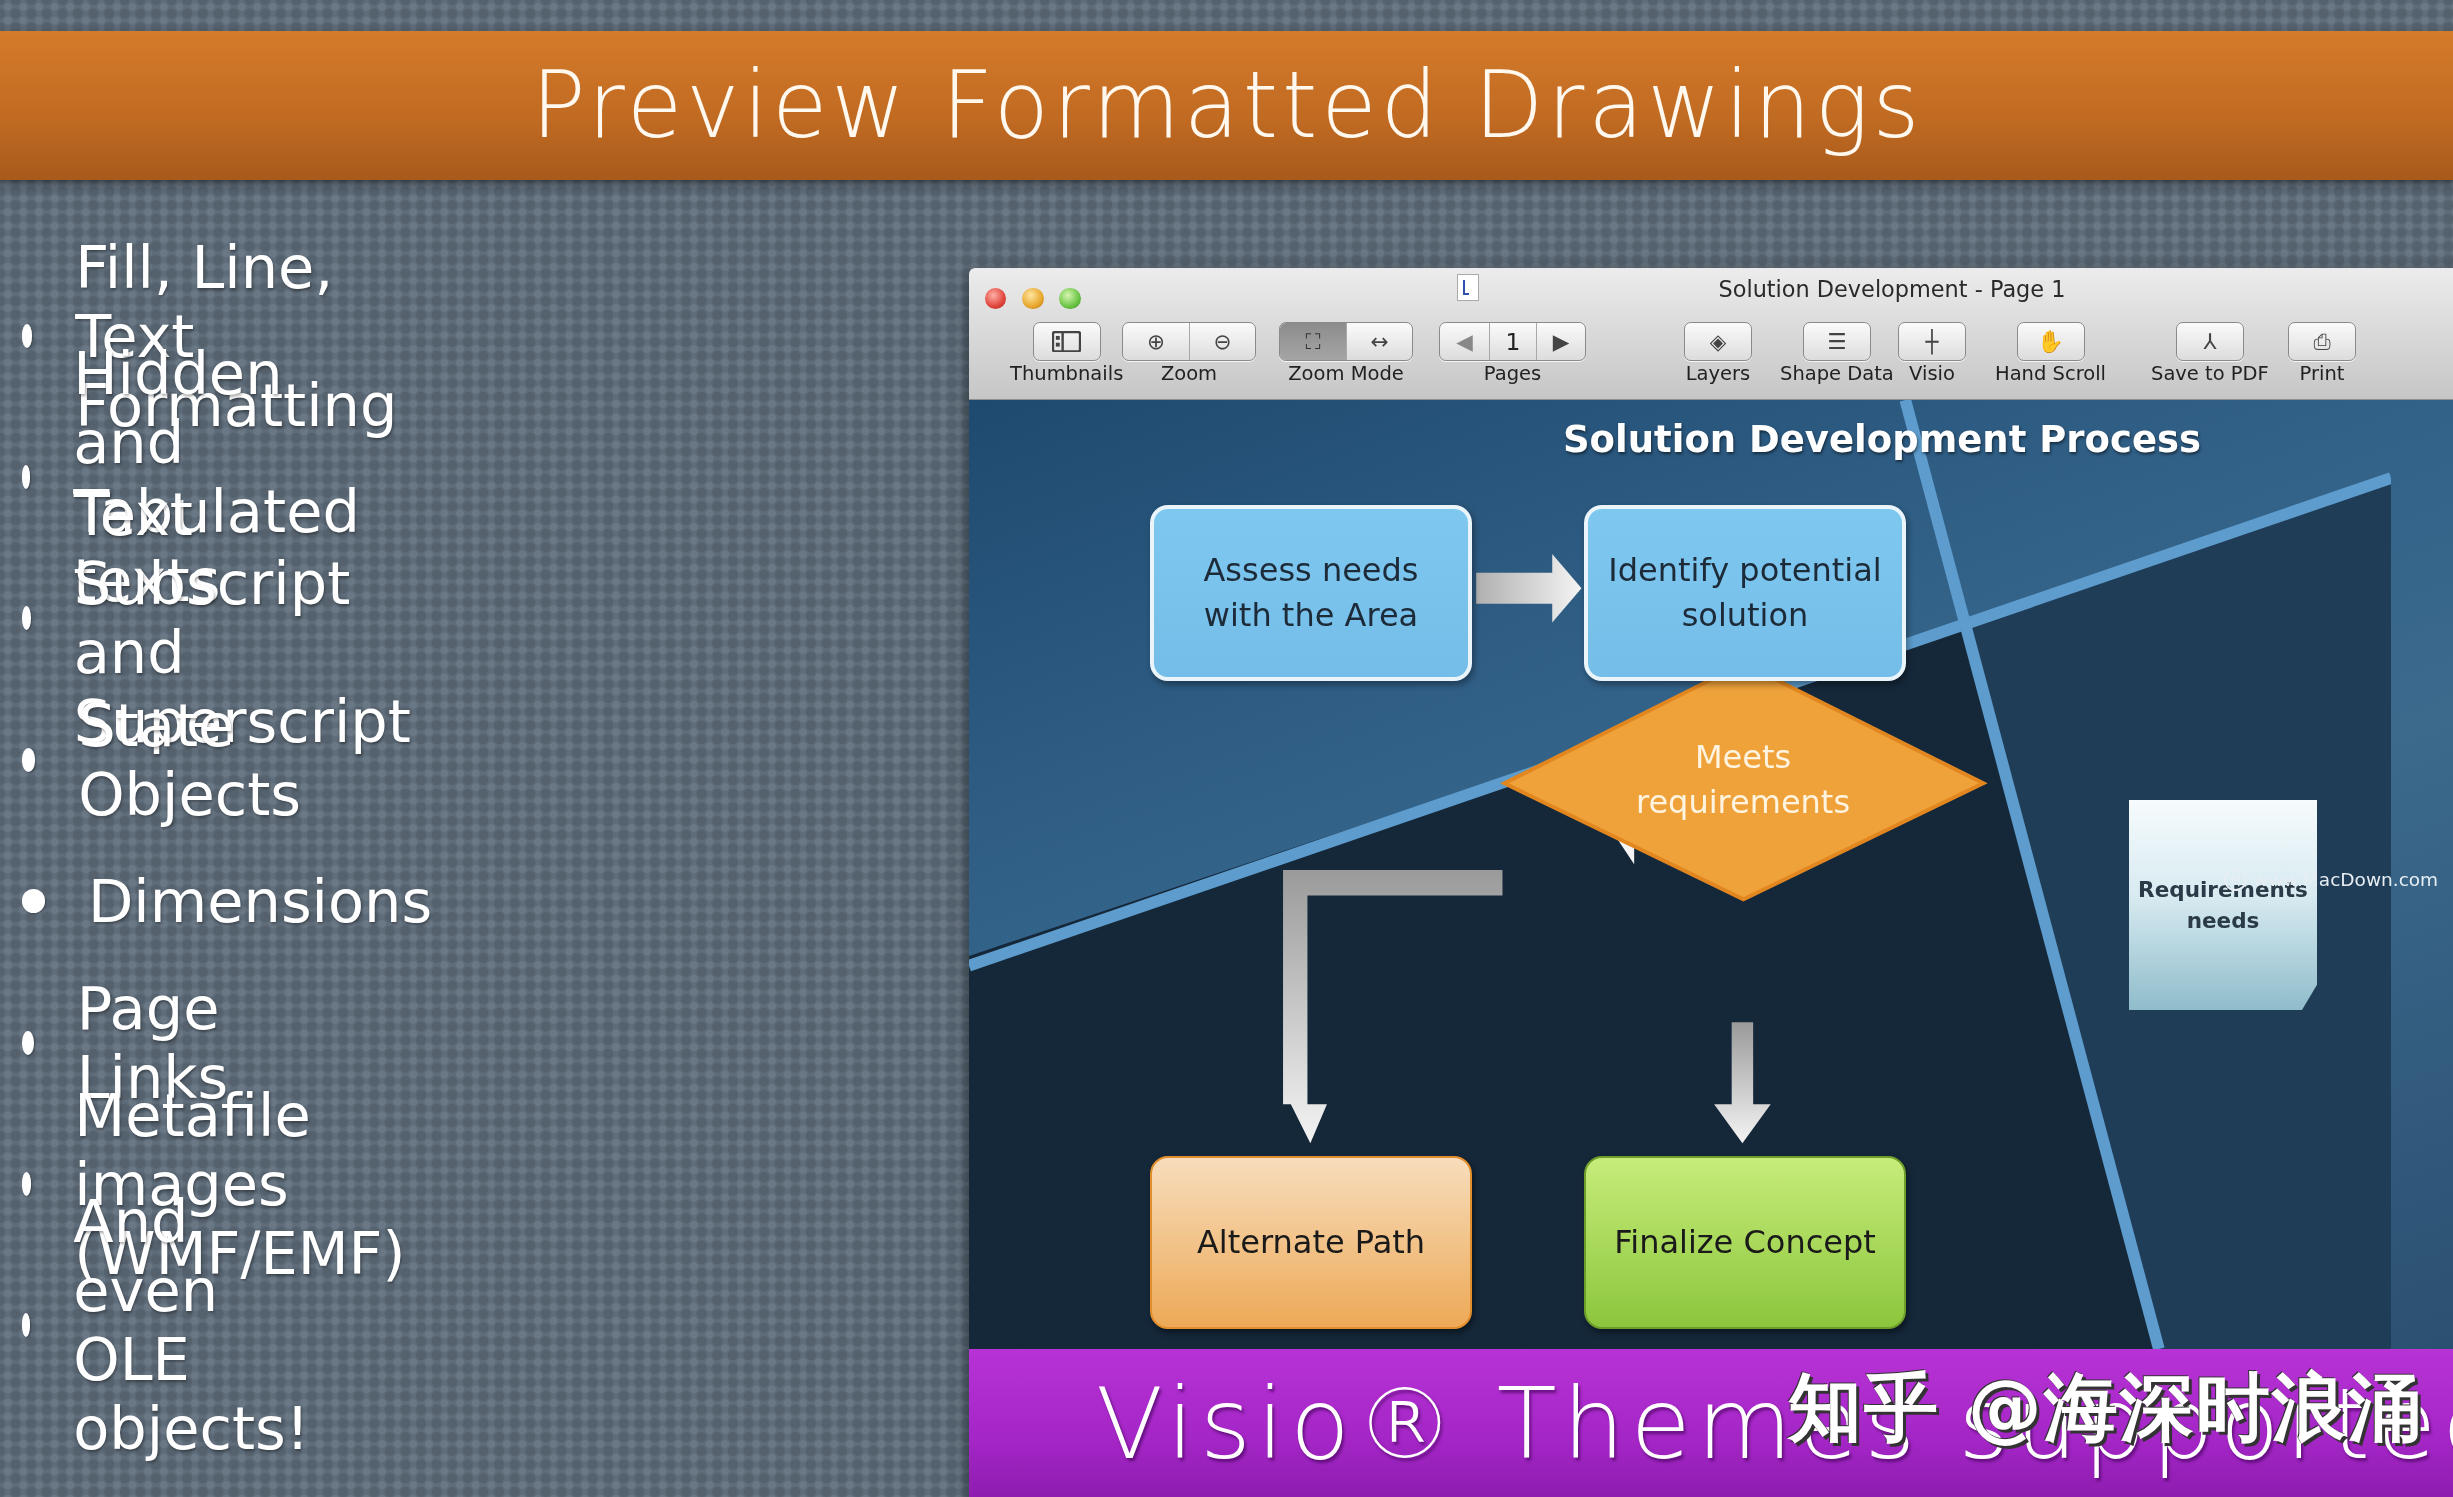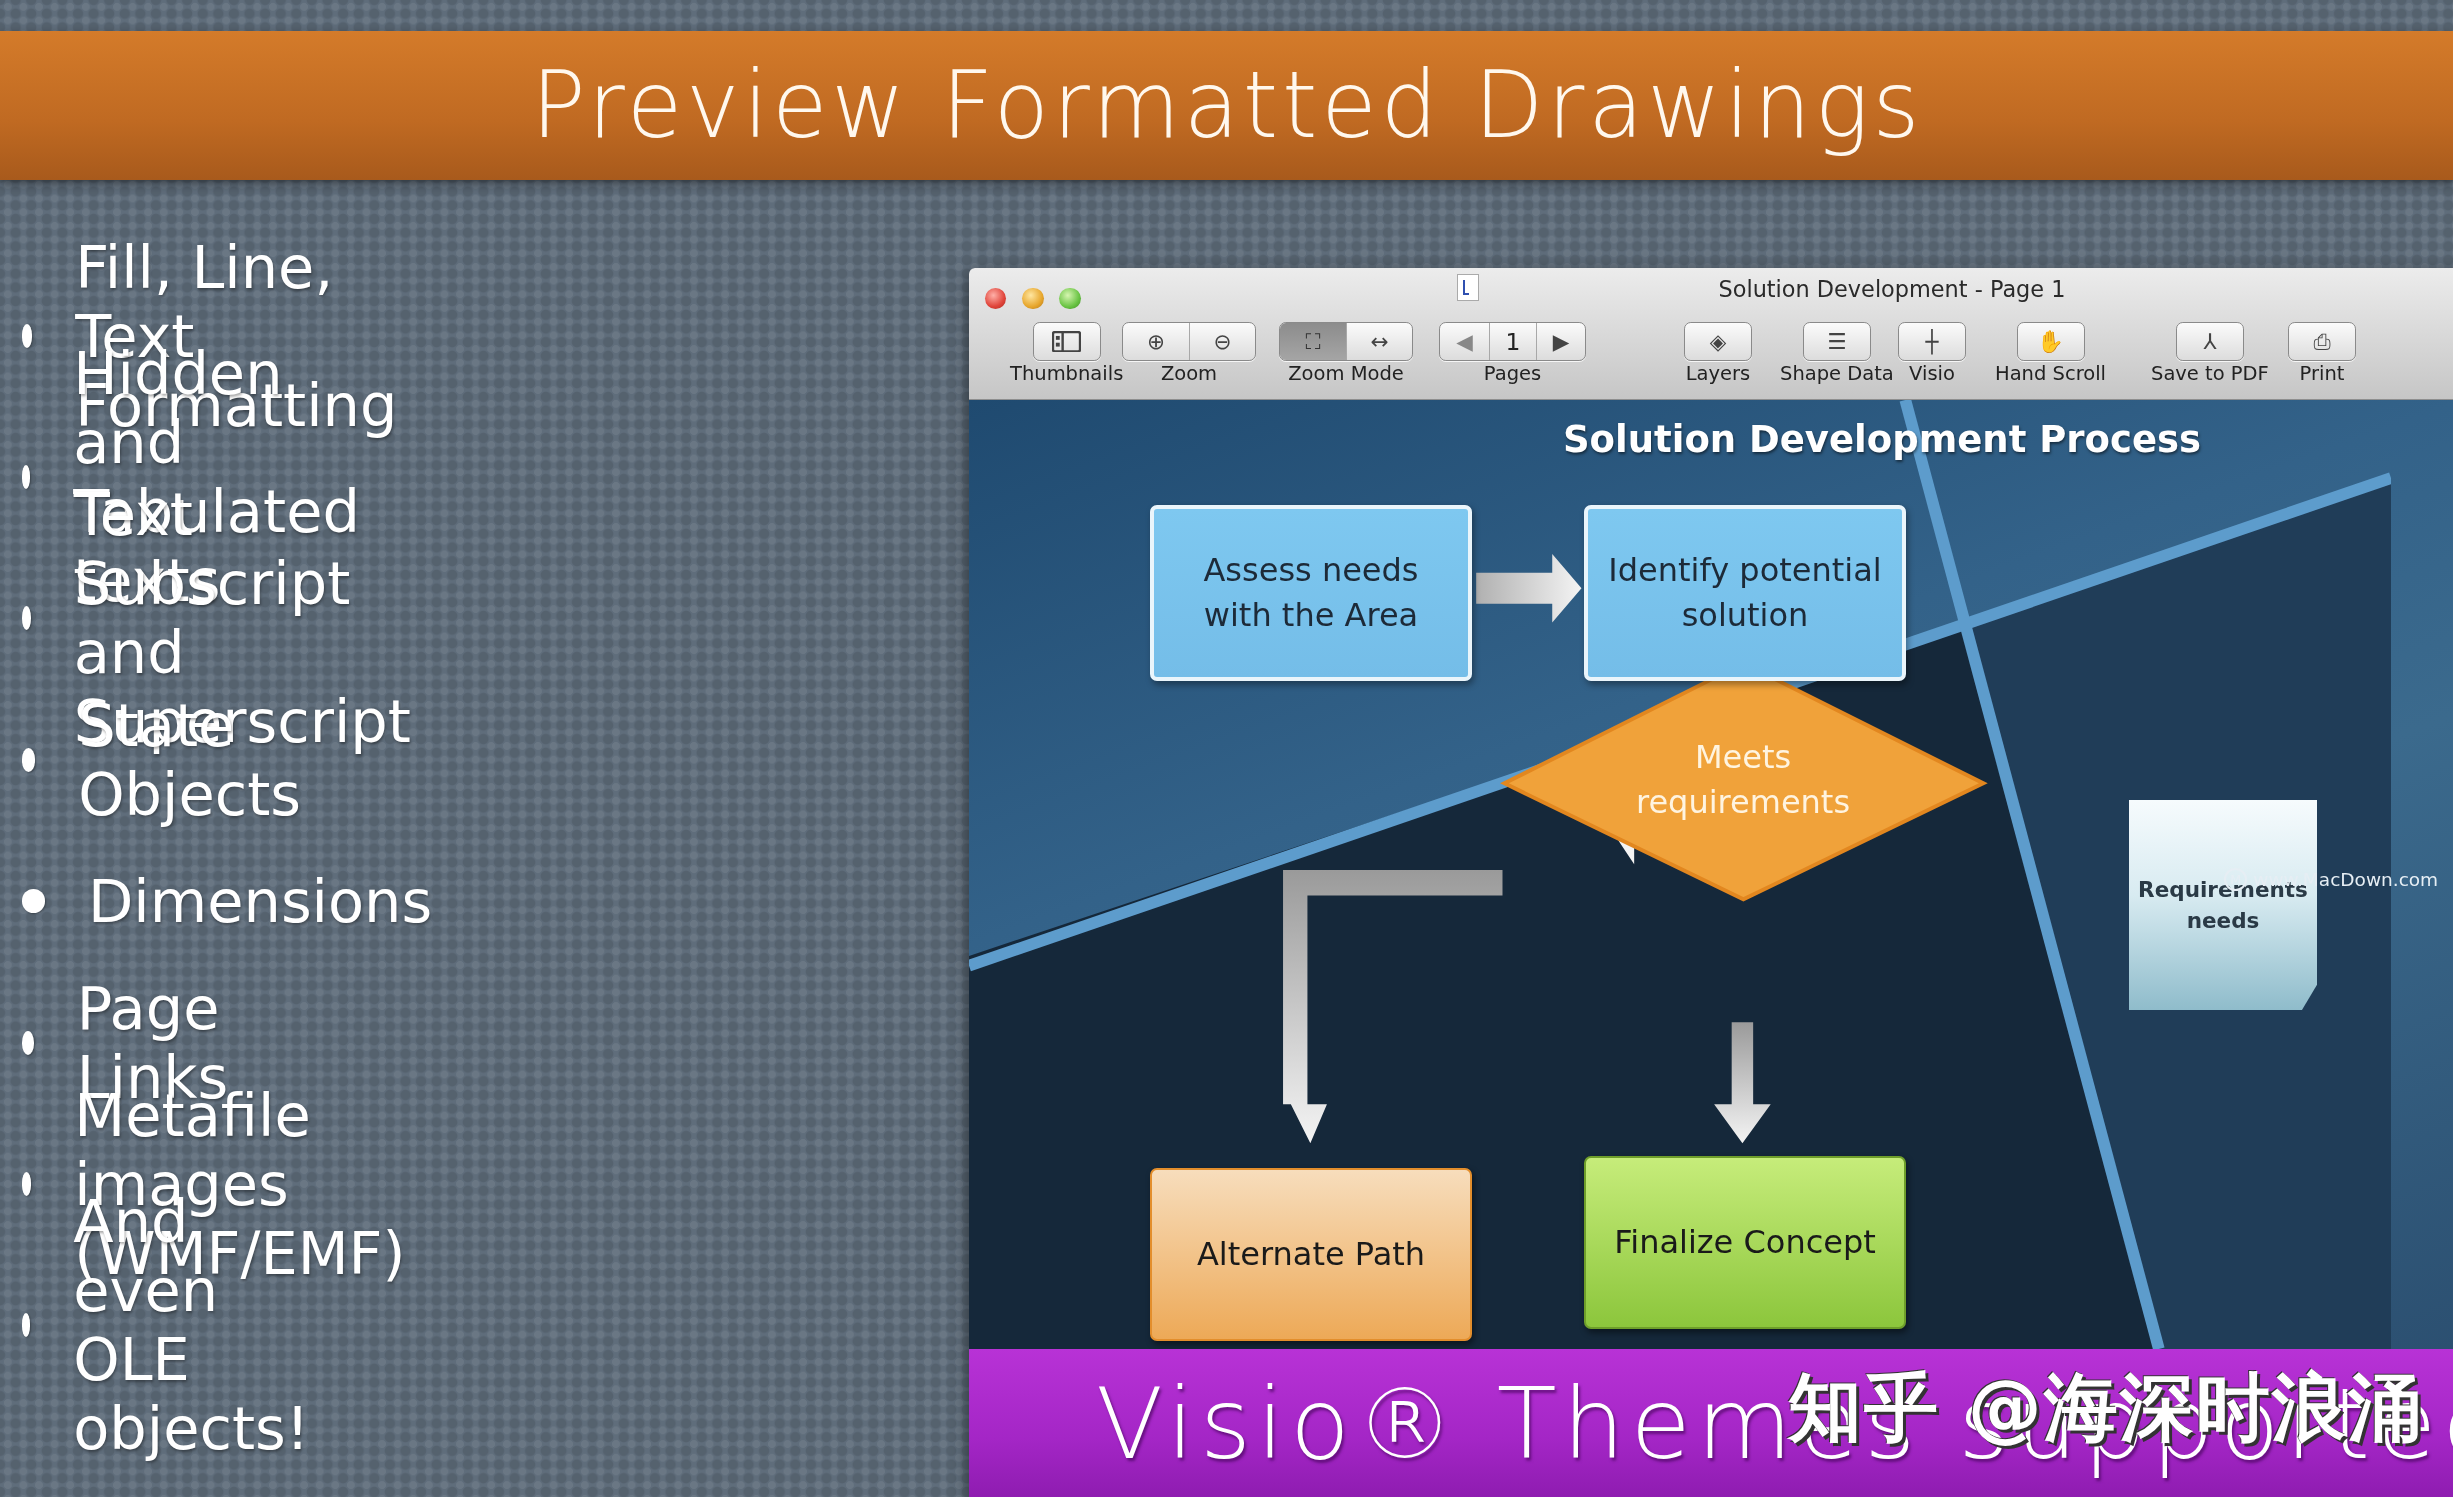--- a/index.html
+++ b/index.html
@@ -77,21 +77,21 @@
   }
   .canvas svg.bg { position: absolute; left: 0; top: 0; }
   .diagram-title {
     position: absolute; left: 0; width: 100%; top: 17.6px; text-align: center;
     color: #ffffff; font-size: 37px; font-weight: bold; padding-left: 156px;
     text-shadow: 1px 2px 2.9px rgba(0,0,0,0.5);
   }
   .node {
     position: absolute; display: flex; align-items: center; justify-content: center;
     text-align: center; font-size: 32px; line-height: 45px; color: #1d2a38;
-    border-radius: 7px;
+    border-radius: 18px;
   }
   .node.blue { background: linear-gradient(#7ec8f0, #74bde8); border: 4.9px solid #eaf5fb; box-shadow: 2px 3.9px 5.9px rgba(0,0,0,0.35); }
   .node.orange { background: linear-gradient(#f7ddbc, #eda957); border: 2.9px solid #e38e2c; box-shadow: 2px 3.9px 5.9px rgba(0,0,0,0.45); color: #1a1a1a; }
   .node.green { background: linear-gradient(#c6ec7a, #8cc63c); border: 2.9px solid #6e9e2a; box-shadow: 2px 3.9px 5.9px rgba(0,0,0,0.45); color: #1a1a1a; }
   .diamond-label { position: absolute; text-align: center; color: #fff4e0; font-size: 32px; line-height: 45px; }
   .req-doc {
     position: absolute; left: 1160px; top: 400px; width: 188px; height: 210px;
     background: linear-gradient(to bottom, #f6fbfd 0%, #d8ebf1 45%, #8fbccb 100%);
     clip-path: polygon(0 0, 100% 0, 100% 88%, 92% 100%, 0 100%);
     display: flex; align-items: center; justify-content: center; flex-direction: column;
@@ -303,21 +303,21 @@
     <div class="diamond-label" style="left:579px; top:335px; width:390px;">
       <div>Meets</div>
       <div>requirements</div>
     </div>
 
     <div class="req-doc">
       <div>Requirements</div>
       <div>needs</div>
     </div>
 
-    <div class="node orange" style="left:181px; top:756px; width:322px; height:173px;margin-top:12px;">
+    <div class="node orange" style="left:181px; top:756px; width:322px; height:173px;">
       <span>Alternate Path</span>
     </div>
 
     <div class="node green" style="left:615px; top:756px; width:322px; height:173px;">
       <span>Finalize Concept</span>
     </div>
 
     <div class="watermark">
       <span class="wm-logo">M</span>
       <span>www.MacDown.com</span>

